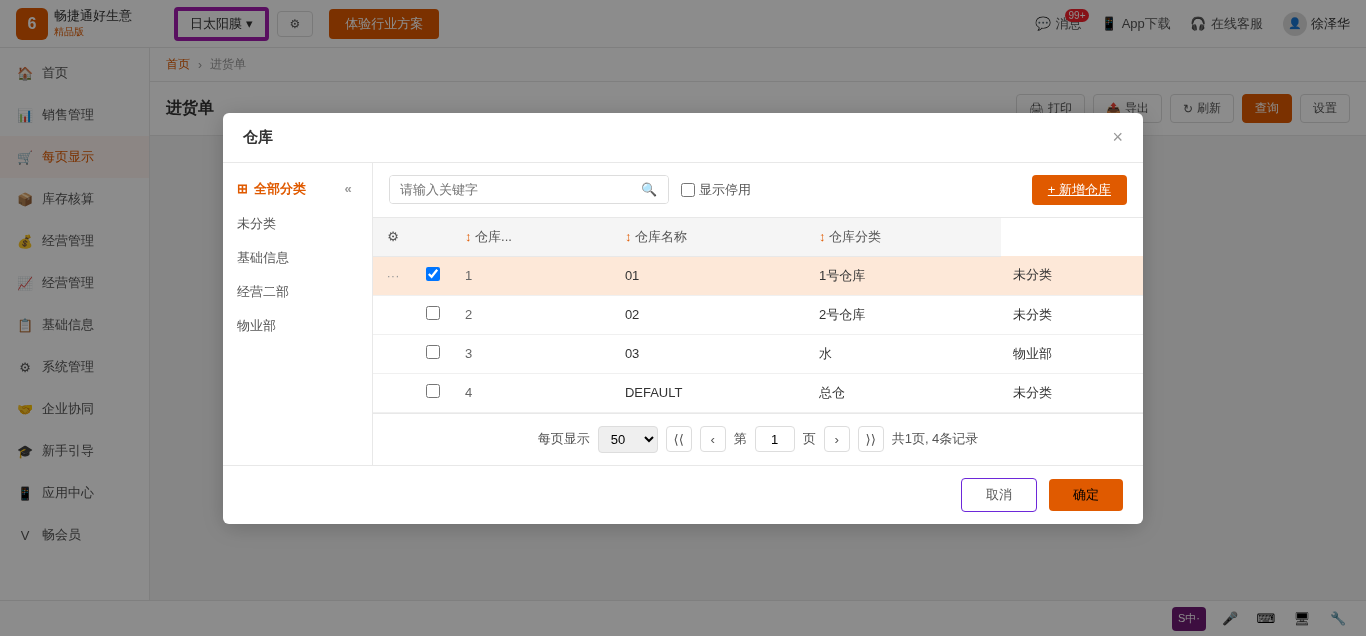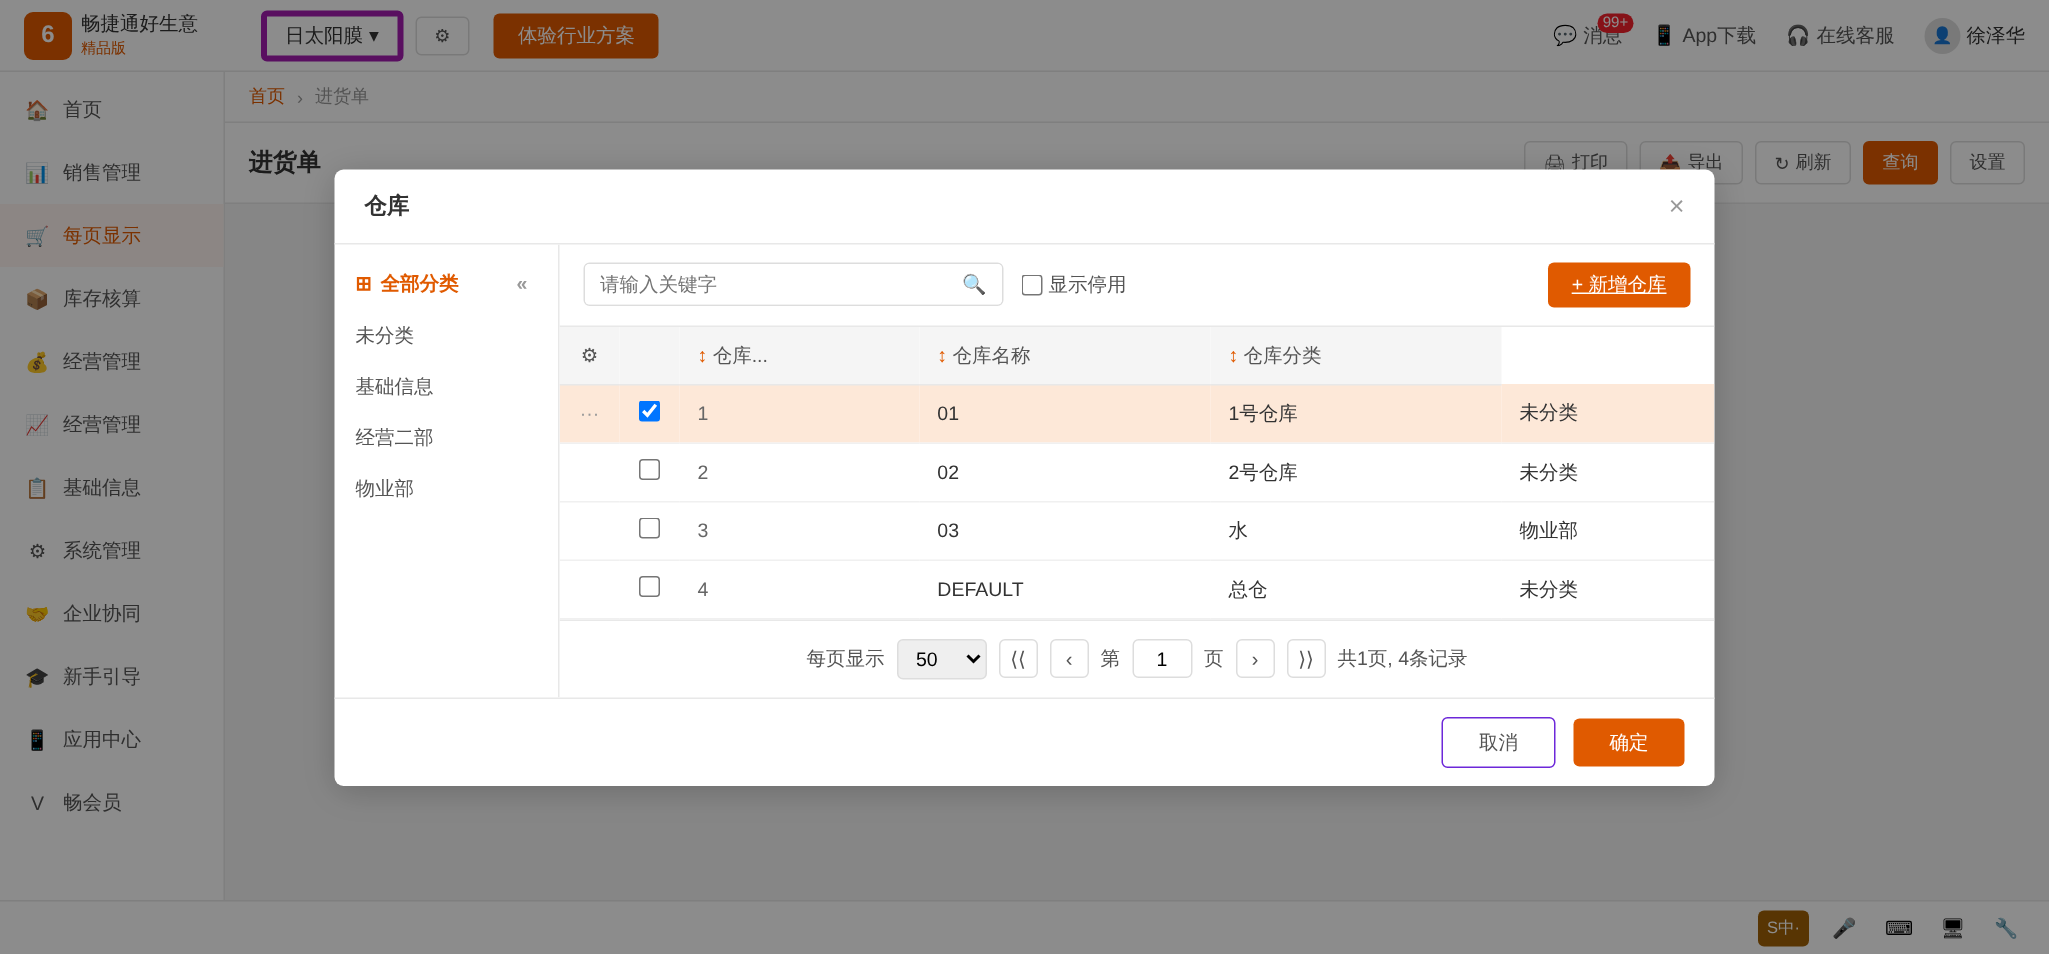--- a/index.html
+++ b/index.html
@@ -225,21 +225,21 @@
       border-top: 1px solid #e8e8e8;
       display: flex; align-items: center; justify-content: flex-end; gap: 12px;
       flex-shrink: 0;
     }
     .cancel-btn {
       padding: 7px 24px; border: 1px solid #6d28d9; border-radius: 4px;
       background: #fff; cursor: pointer; font-size: 13px; color: #555;
     }
     .confirm-btn {
       padding: 7px 24px; border: none; border-radius: 4px;
-      background: #e05a00; color: #ffffff; cursor: pointer; font-size: 13px;
+      background: #e05a00; color: #000000; cursor: pointer; font-size: 13px;
     }
 
     
     .status-bar {
       position: fixed; bottom: 0; left: 0; right: 0; height: 36px;
       background: #fff; border-top: 1px solid #e8e8e8;
       display: flex; align-items: center; justify-content: flex-end;
       padding: 0 16px; gap: 12px; z-index: 999;
     }
     .status-icon { width: 24px; height: 24px; display: flex; align-items: center; justify-content: center; cursor: pointer; }
@@ -507,18 +507,18 @@
     </div>
 
     <div class="modal-footer">
       <button class="cancel-btn">取消</button>
       <button class="confirm-btn">确定</button>
     </div>
   </div>
 </div>
 
 <div class="status-bar">
-  <div class="status-icon" style="background:#a16207;color:#fff;border-radius:4px;font-size:11px;padding:2px 6px;width:auto;">S中·</div>
+  <div class="status-icon" style="background:#701a75;color:#fff;border-radius:4px;font-size:11px;padding:2px 6px;width:auto;">S中·</div>
   <div class="status-icon">🎤</div>
   <div class="status-icon">⌨</div>
   <div class="status-icon">🖥</div>
   <div class="status-icon">🔧</div>
 </div>
 
 </body></html>

